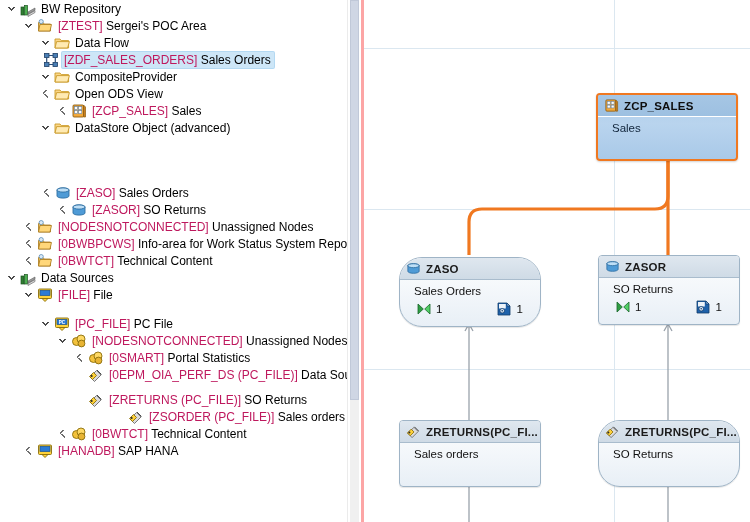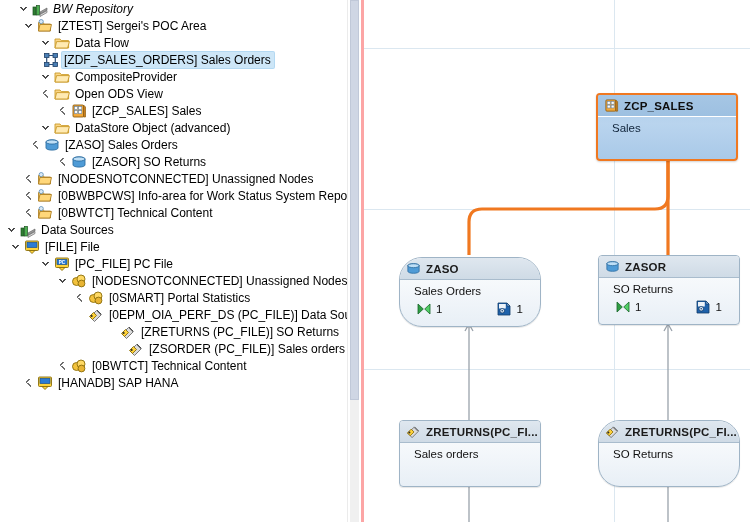--- a/index.html
+++ b/index.html
@@ -86,21 +86,21 @@
     position: relative;
   }
   .t-icon svg { display: block; }
   .row-text {
     font-size: 12px;
     padding: 1px 3px 1px 2px;
     line-height: 14px;
     border-radius: 1px;
   }
   .code {
-    color: #000000;
+    color: #be185d;
   }
   .name {
     color: #000000;
   }
 
   
   #sash {
     width: 13px;
     flex: 0 0 13px;
     height: 522px;
@@ -215,21 +215,21 @@
     z-index: 2;
   }
 </style>
 </head>
 <body>
 
 <div id="app">
 
   <div id="tree-panel">
     <div id="tree-rows">
-        <div class="tree-row" style="padding-left: 16px; font-style: italic;">
+        <div class="tree-row" style="padding-left: 4px;">
           <span class="twisty expanded"></span>
           <span class="t-icon">
             <svg width="16" height="16" viewBox="0 0 16 16">
               <rect x="1" y="6" width="3" height="8" fill="#2f7d32" stroke="#1c5220" stroke-width=".7"></rect>
               <rect x="4.5" y="4.5" width="3" height="9.5" fill="#4caf50" stroke="#1c5220" stroke-width=".7"></rect>
               <path d="M8 13.5 L15 9.5 L15 11.5 L8 15.5 Z" fill="#d8d8d8" stroke="#6e6e6e" stroke-width=".7"></path>
               <path d="M8 11 L15 7 L15 9 L8 13 Z" fill="#9e9e9e" stroke="#5a5a5a" stroke-width=".6"></path>
             </svg>
           </span>
           <span class="row-text"><span class="name">BW Repository</span></span>
@@ -305,21 +305,21 @@
         <div class="tree-row" style="padding-left: 38px;">
           <span class="twisty expanded"></span>
           <span class="t-icon">
             <svg width="16" height="16" viewBox="0 0 16 16">
               <path d="M1 4 L6 4 L7.3 5.6 L14.6 5.6 L14.6 13 L1 13 Z" fill="#fbd788" stroke="#c99a28" stroke-width=".9"></path>
               <path d="M2.6 6.6 L15.4 6.6 L13.6 13 L1 13 Z" fill="#ffeab2" stroke="#c99a28" stroke-width=".9"></path>
             </svg>
           </span>
           <span class="row-text"><span class="name">DataStore Object (advanced)</span></span>
         </div>
-        <div class="tree-row" style="padding-left: 28px;">
+        <div class="tree-row" style="padding-left: 39px; margin-top: 48px;">
           <span class="twisty collapsed"></span>
           <span class="t-icon">
             <svg width="16" height="16" viewBox="0 0 16 16">
               <ellipse cx="8" cy="5" rx="6" ry="2.1" fill="#9ecbee" stroke="#2f6fa3" stroke-width=".9"></ellipse>
               <path d="M2 5 V11 A6 2.1 0 0 0 14 11 V5" fill="#4f9bd6" stroke="#2f6fa3" stroke-width=".9"></path>
               <ellipse cx="8" cy="5" rx="6" ry="2.1" fill="#bfdff6" stroke="#2f6fa3" stroke-width=".9"></ellipse>
             </svg>
           </span>
           <span class="row-text"><span class="code">[ZASO]</span> <span class="name">Sales Orders</span></span>
         </div>
@@ -372,32 +372,32 @@
           <span class="t-icon">
             <svg width="16" height="16" viewBox="0 0 16 16">
               <rect x="1" y="6" width="3" height="8" fill="#2f7d32" stroke="#1c5220" stroke-width=".7"></rect>
               <rect x="4.5" y="4.5" width="3" height="9.5" fill="#4caf50" stroke="#1c5220" stroke-width=".7"></rect>
               <path d="M8 13.5 L15 9.5 L15 11.5 L8 15.5 Z" fill="#d8d8d8" stroke="#6e6e6e" stroke-width=".7"></path>
               <path d="M8 11 L15 7 L15 9 L8 13 Z" fill="#9e9e9e" stroke="#5a5a5a" stroke-width=".6"></path>
             </svg>
           </span>
           <span class="row-text"><span class="name">Data Sources</span></span>
         </div>
-        <div class="tree-row" style="padding-left: 8px;">
+        <div class="tree-row" style="padding-left: 21px;">
           <span class="twisty expanded"></span>
           <span class="t-icon">
             <svg width="16" height="16" viewBox="0 0 16 16">
               <rect x="1.5" y="2" width="13" height="9.5" rx="1" fill="#ffd33a" stroke="#8a6d0a" stroke-width=".9"></rect>
               <rect x="3" y="3.3" width="10" height="5.2" fill="#2b7bd4" stroke="#1a5290" stroke-width=".7"></rect>
               <path d="M5 11.5 L8 14.5 L11 11.5 Z" fill="#ffd33a" stroke="#8a6d0a" stroke-width=".9"></path>
             </svg>
           </span>
           <span class="row-text"><span class="code">[FILE]</span> <span class="name">File</span></span>
         </div>
-        <div class="tree-row" style="padding-left: 38px;">
+        <div class="tree-row" style="padding-left: 38px; margin-top: 12px;">
           <span class="twisty expanded"></span>
           <span class="t-icon">
             <svg width="16" height="16" viewBox="0 0 16 16">
               <rect x="1.5" y="2" width="13" height="9.5" rx="1" fill="#ffd33a" stroke="#8a6d0a" stroke-width=".9"></rect>
               <rect x="3" y="3.3" width="10" height="5.2" fill="#2b7bd4" stroke="#1a5290" stroke-width=".7"></rect>
               <text x="8" y="7.9" font-size="4.6" fill="#ffffff" text-anchor="middle" font-family="Liberation Sans, sans-serif" font-weight="bold">PC</text>
               <path d="M5 11.5 L8 14.5 L11 11.5 Z" fill="#ffd33a" stroke="#8a6d0a" stroke-width=".9"></path>
             </svg>
           </span>
           <span class="row-text"><span class="code">[PC_FILE]</span> <span class="name">PC File</span></span>
@@ -429,21 +429,21 @@
           <span class="t-icon">
             <svg width="16" height="16" viewBox="0 0 16 16">
               <path d="M2 10 L8.5 3.5 L13 8 L6.5 14.5 Z" fill="#dcdcdc" stroke="#5a5a5a" stroke-width=".8"></path>
               <path d="M1.5 9.5 L5.5 5.5 L8.5 8.5 L4.5 12.5 Z" fill="#ffd33a" stroke="#8a6d0a" stroke-width=".9"></path>
               <circle cx="3.6" cy="9" r="1.1" fill="#2b2b2b"></circle>
               <path d="M9 3 L13.5 7.5" stroke="#4a4a4a" stroke-width="1"></path>
             </svg>
           </span>
           <span class="row-text"><span class="code">[0EPM_OIA_PERF_DS (PC_FILE)]</span> <span class="name">Data Sourc</span></span>
         </div>
-        <div class="tree-row" style="padding-left: 104px;">
+        <div class="tree-row" style="padding-left: 72px; margin-top: 8px;">
           <span class="twisty none"></span>
           <span class="t-icon">
             <svg width="16" height="16" viewBox="0 0 16 16">
               <path d="M2 10 L8.5 3.5 L13 8 L6.5 14.5 Z" fill="#dcdcdc" stroke="#5a5a5a" stroke-width=".8"></path>
               <path d="M1.5 9.5 L5.5 5.5 L8.5 8.5 L4.5 12.5 Z" fill="#ffd33a" stroke="#8a6d0a" stroke-width=".9"></path>
               <circle cx="3.6" cy="9" r="1.1" fill="#2b2b2b"></circle>
               <path d="M9 3 L13.5 7.5" stroke="#4a4a4a" stroke-width="1"></path>
             </svg>
           </span>
           <span class="row-text"><span class="code">[ZRETURNS (PC_FILE)]</span> <span class="name">SO Returns</span></span>

